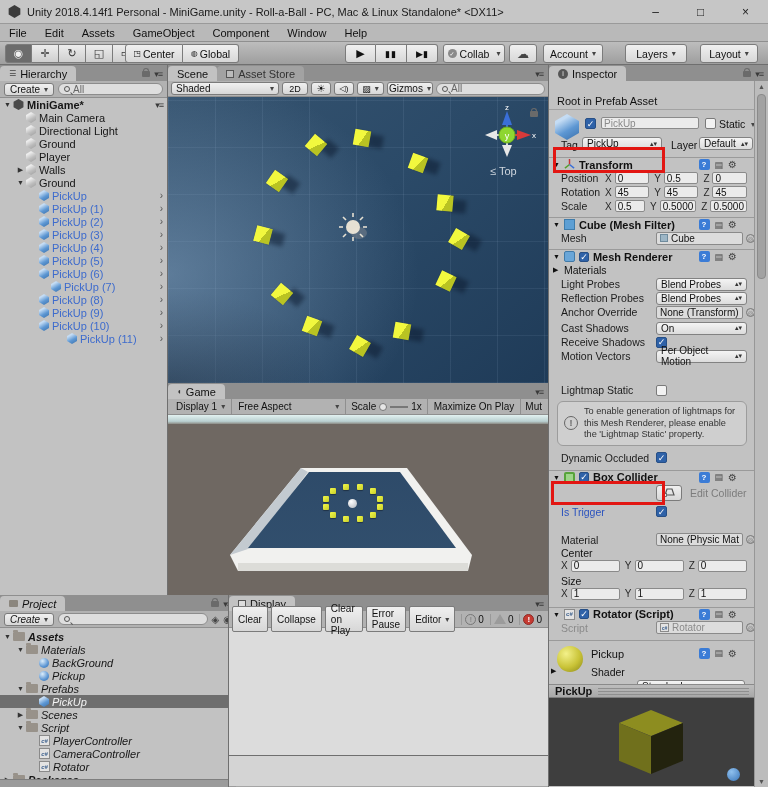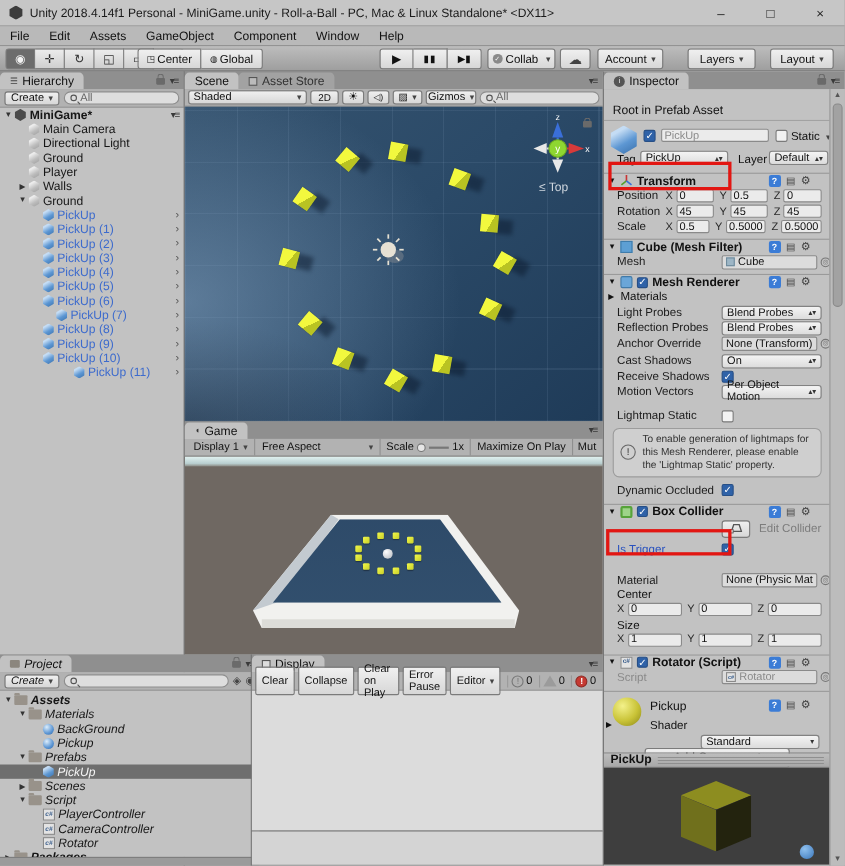--- a/index.html
+++ b/index.html
@@ -741,21 +741,21 @@
       <span class="ilabel">Receive Shadows</span>
       <span class="chk on">✓</span>
       </div>
     <div class="irow">
       <span class="ilabel">Motion Vectors</span>
       <div class="enum" style="flex:1;margin-right:8px;">
         <span>Per Object Motion</span>
           <span class="dd">▴▾</span>
         </div>
       </div>
-    <div class="irow" style="margin-top:8px;">
+    <div class="irow" style="margin-top:20px;">
       <span class="ilabel">Lightmap Static</span>
       <span class="chk"></span>
       </div>
     <div class="infobox" style="margin:4px 8px 0 8px;">
       <span class="ib-ic">!</span>
       <span>To enable generation of lightmaps for this Mesh Renderer, please enable the 'Lightmap Static' property.</span>
       </div>
     <div class="irow" style="margin-top:5px;">
       <span class="ilabel">Dynamic Occluded</span>
       <span class="chk on">✓</span>

